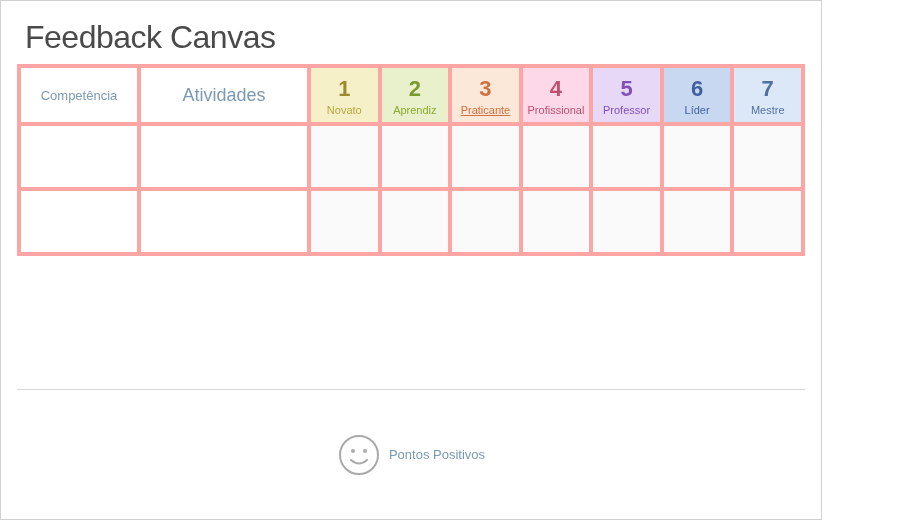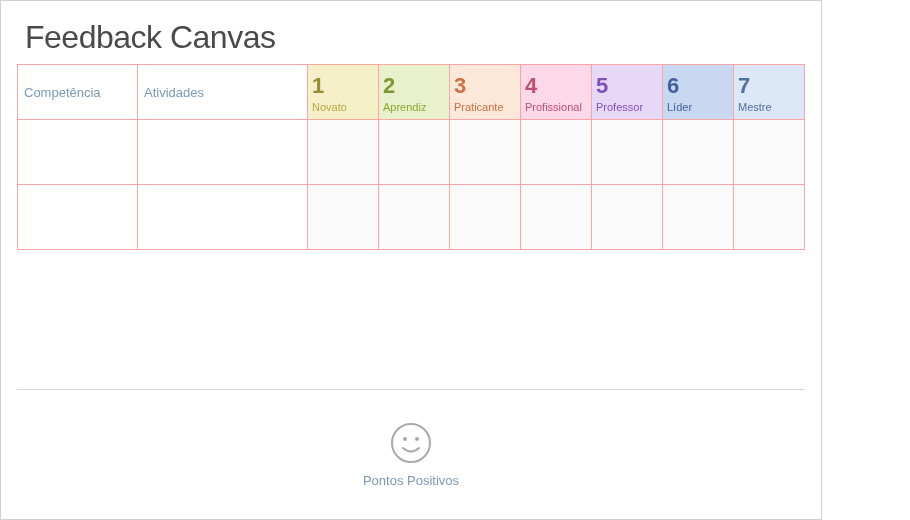--- a/index.html
+++ b/index.html
@@ -38,36 +38,36 @@
     .main-table-wrapper {
       padding: 0 16px;
       flex: 1;
     }
     table.feedback-table {
       width: 100%;
       border-collapse: collapse;
       table-layout: fixed;
     }
     .feedback-table th, .feedback-table td {
-      border: 1px solid #fca5a5;
-      text-align: left;
+      border: 4px solid #fca5a5;
+      text-align: center;
       vertical-align: middle;
     }
     
     .col-competencia {
       width: 120px;
       font-size: 13px;
       color: #7a9ab5;
       font-weight: 400;
       padding: 10px 6px;
       background: #fff;
     }
     .col-atividades {
       width: 170px;
-      font-size: 13px;
+      font-size: 18px;
       color: #7a9ab5;
       font-weight: 400;
       padding: 10px 6px;
       background: #fff;
     }
     .level-header {
       padding: 8px 4px 6px 4px;
       font-size: 22px;
       font-weight: 600;
     }
@@ -75,21 +75,21 @@
       display: block;
       font-size: 11px;
       font-weight: 400;
       margin-top: 2px;
     }
     .level-1 { background: #f5f0c8; color: #9a8a30; }
     .level-1 .level-label { color: #b8a840; }
     .level-2 { background: #e8f0cc; color: #7a9a30; }
     .level-2 .level-label { color: #8aaa30; }
     .level-3 { background: #fce8d8; color: #d07040; }
-    .level-3 .level-label { color: #d07040; }
+    .level-3 .level-label { color: #d07040; text-decoration: underline; }
     .level-4 { background: #fcd8e8; color: #c05070; }
     .level-4 .level-label { color: #c05070; }
     .level-5 { background: #e8d8f8; color: #8050b8; }
     .level-5 .level-label { color: #8050b8; }
     .level-6 { background: #c8d8f0; color: #4060a0; }
     .level-6 .level-label { color: #4060a0; }
     .level-7 { background: #dce8f8; color: #5070a0; }
     .level-7 .level-label { color: #5070a0; }
 
     
@@ -104,21 +104,21 @@
     
     .bottom-section {
       display: flex;
       border-top: 1px solid #d8d8d8;
       margin: 0 16px;
       min-height: 130px;
     }
     .bottom-panel {
       flex: 1;
       display: flex;
-      flex-direction: column;
+      flex-direction: row;
       align-items: center;
       justify-content: center;
       padding: 20px 10px;
       border-right: 1px solid #d8d8d8;
       gap: 8px;
     }
     .bottom-panel:last-child {
       border-right: none;
     }
     .bottom-panel-label {

